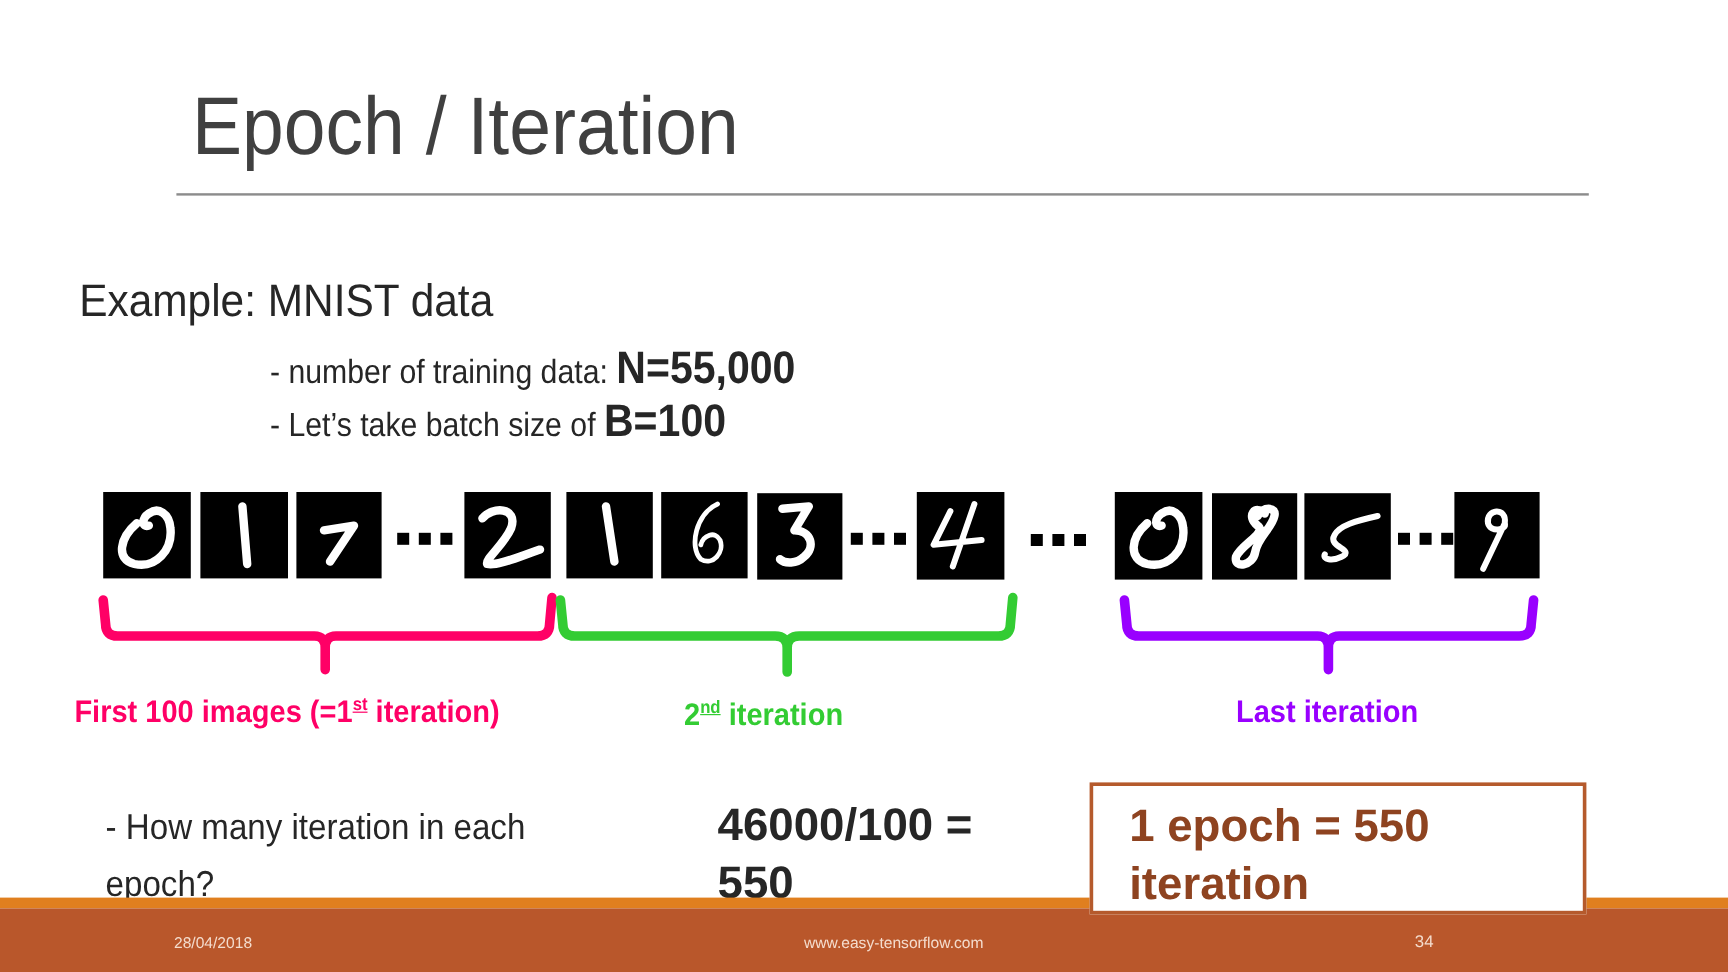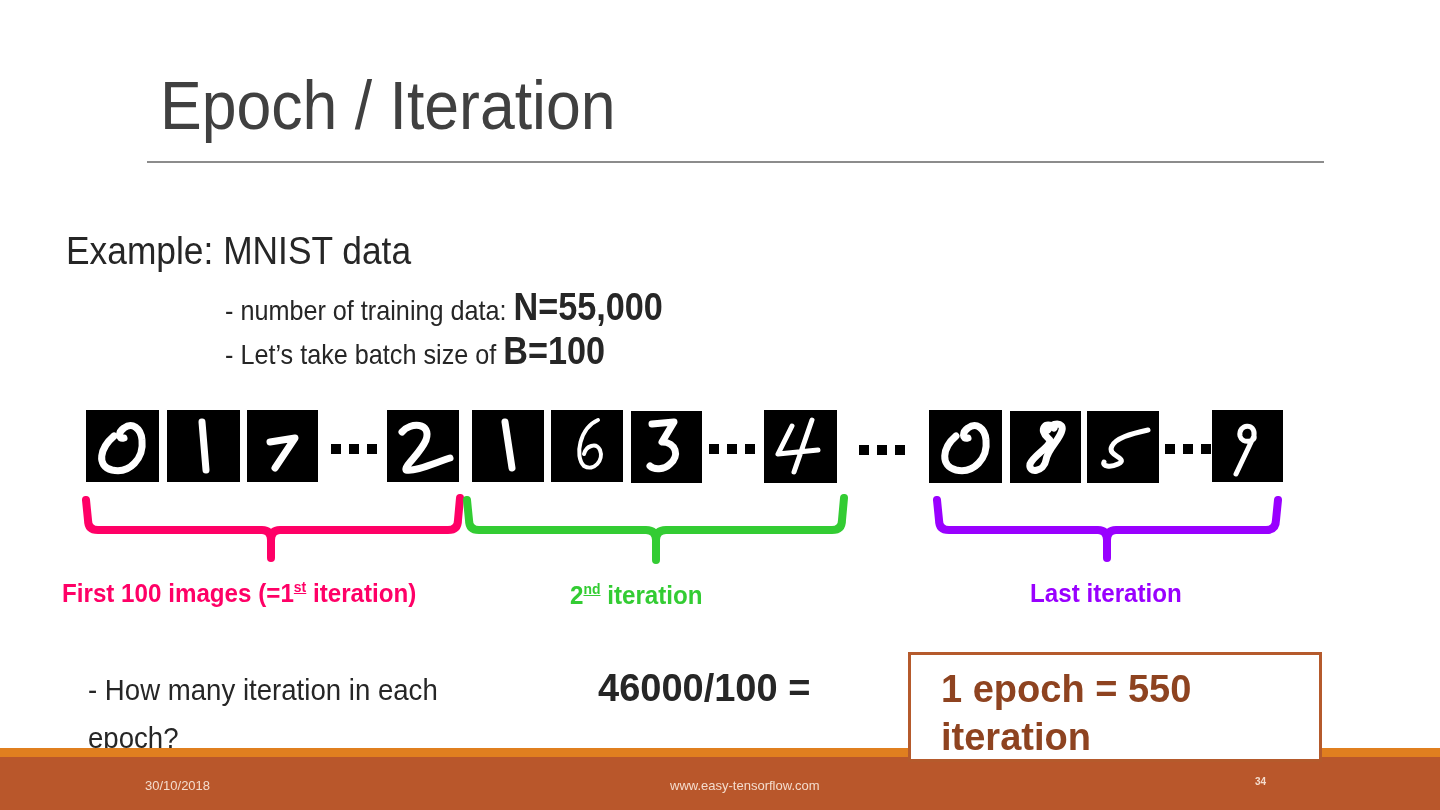--- a/index.html
+++ b/index.html
@@ -99,26 +99,27 @@
 <div class="abs label" style="left:1030px;top:578px;color:#9900ff;">
   <span>Last iteration</span>
 </div>
 
 <div class="abs q">
   <span>-</span><span> How many iteration in each epoch?</span>
 </div>
 
 <div class="abs calc">
   <div>46000/100 =</div>
+  <div>550</div>
 </div>
 
 <div class="abs answer-box">
   <div class="answer-text">
     <div>1 epoch = 550</div>
     <div>iteration</div>
   </div>
 </div>
 
 <div class="abs stripe"></div>
 <div class="abs footer"></div>
-<div class="abs footer-text" style="left:145px;">30/10/2018</div>
+<div class="abs footer-text" style="left:145px;">28/04/2018</div>
 <div class="abs footer-text" style="left:670px;">www.easy-tensorflow.com</div>
-<div class="abs footer-text" style="left:1255px;font-size:10px;top:776px;font-weight:bold;">34</div>
+<div class="abs footer-text" style="left:1179px;font-size:14px;top:776px;">34</div>
 
 </body></html>

